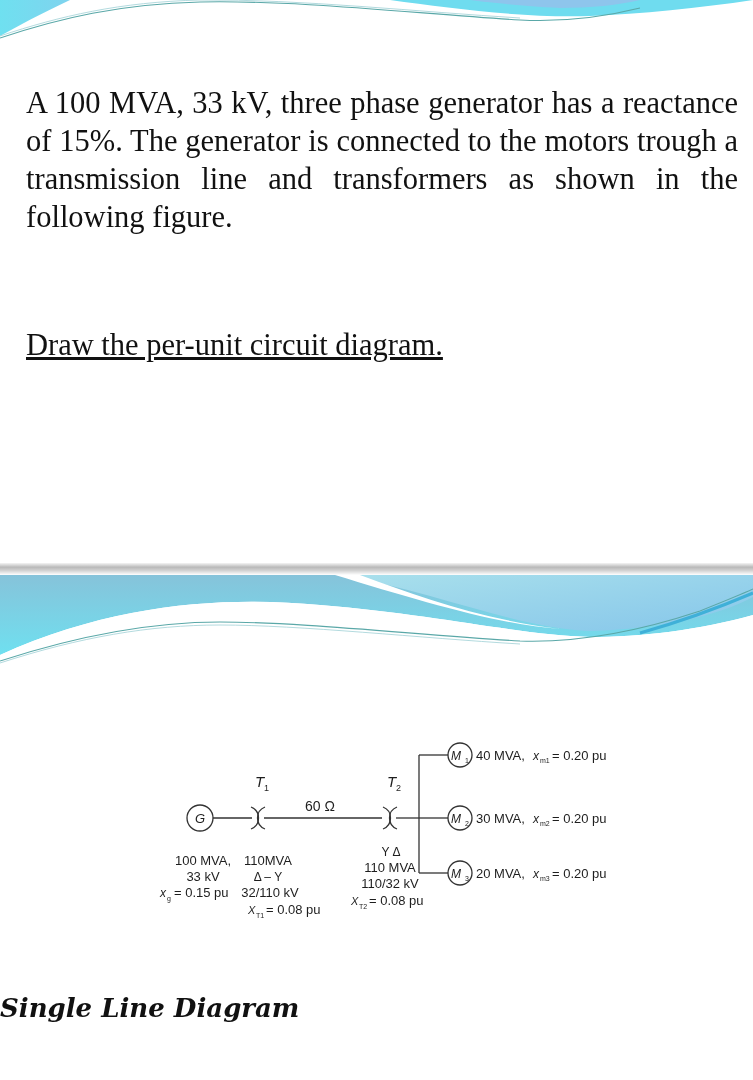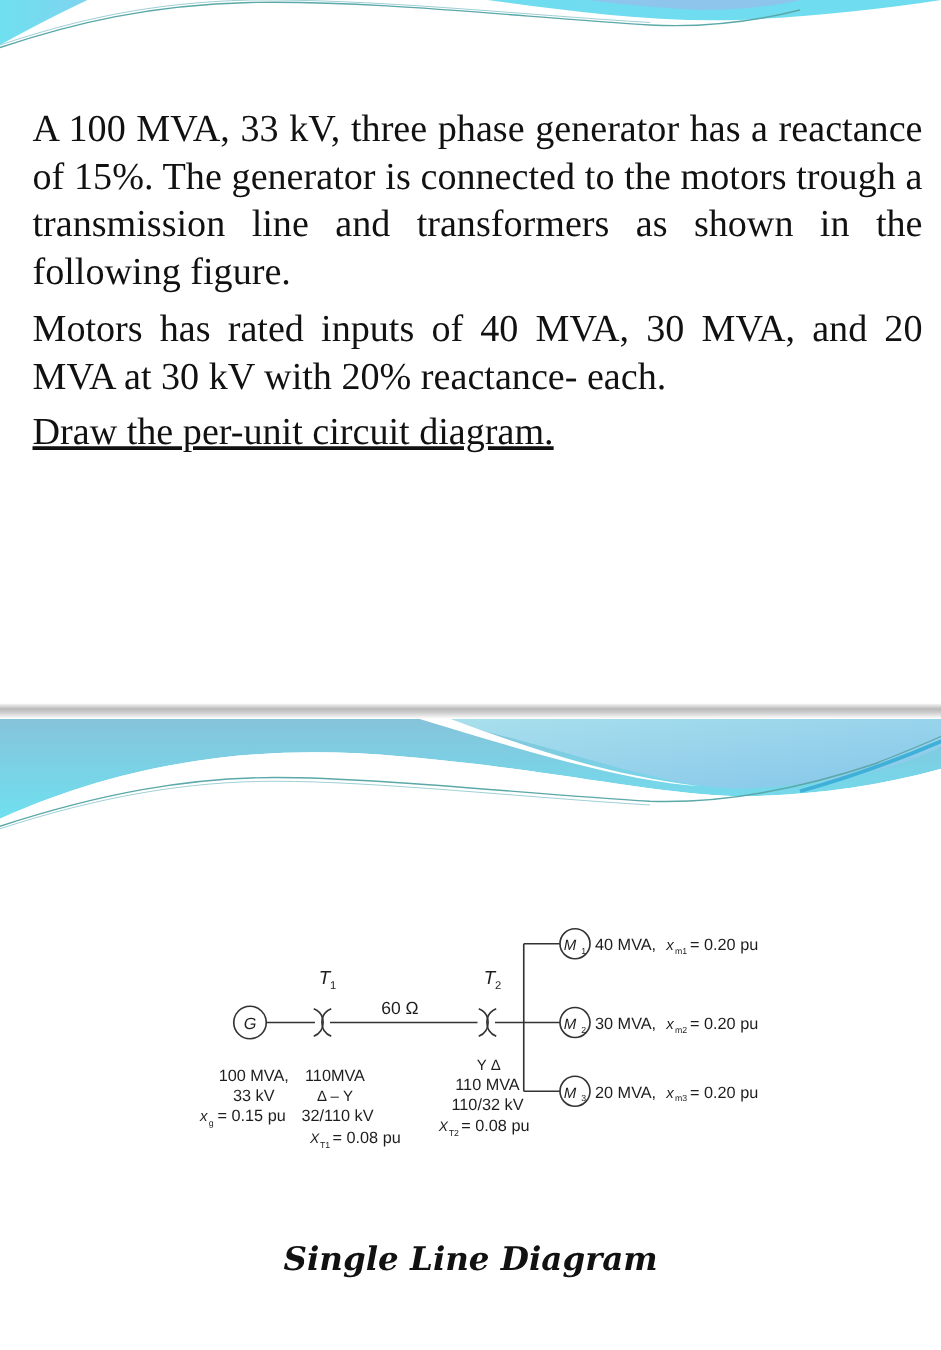--- a/index.html
+++ b/index.html
@@ -12,21 +12,21 @@
   #slide2 { top:575px; height:505px; }
   .wave { position:absolute; left:0; top:0; }
   .para { position:absolute; left:26px; width:712px; color:#111;
           font-family:"Liberation Serif", serif; font-size:30.5px; line-height:38px;
           text-align:justify; }
   #p1 { top:84px; }
   #p2 { top:244px; }
   #p3 { top:326px;text-decoration:underline; }
   .diagram { position:absolute; left:0; top:0; }
   .dtext { font-family:"Liberation Sans", sans-serif; fill:#1e1e1e; }
-  #caption { position:absolute; left:0; width:753px; top:418px; text-align:center;
+  #caption { position:absolute; left:0; width:753px; top:418px; 
              font-family:"DejaVu Serif", serif; font-style:italic; font-weight:bold;
              font-size:26px; color:#111; }
 </style>
 </head>
 <body>
 
 <div id="slide1" class="slide">
   <svg class="wave" width="753" height="60" viewBox="0 0 753 60">
     <defs>
       <linearGradient id="g1a" x1="0" y1="0" x2="1" y2="0">
@@ -36,23 +36,20 @@
     </defs>
     <path d="M0,0 L70,0 C40,14 18,26 0,36 Z" fill="url(#g1a)"></path>
     <path d="M390,0 L753,0 L753,0 C700,8 640,14 590,16 C520,18 450,8 390,0 Z" fill="#6fdcef"></path>
     <path d="M470,0 L640,0 C620,5 590,8 560,8 C520,6 495,3 470,0 Z" fill="#8ec5ec"></path>
     <path d="M0,38 C60,18 120,4 200,2 C300,0 420,14 520,20 C560,22 600,18 640,8" fill="none" stroke="#5aa8a8" stroke-width="1.1"></path>
     <path d="M0,36 C60,16 120,2 200,0 C300,-1 420,12 520,18" fill="none" stroke="#9fd0d6" stroke-width="0.8"></path>
   </svg>
 
   <div id="p1" class="para">
     <span>A 100 MVA, 33 kV, three phase generator has a reactance of 15%. The generator is connected to the motors trough a transmission line and transformers as shown in the following figure.</span>
-  </div>
-  <div id="p2" class="para">
-    <span>Motors has rated inputs of 40 MVA, 30 MVA, and 20 MVA at 30 kV with 20% reactance- each.</span>
   </div>
   <div id="p3" class="para" style="text-align:left">
     <span>Draw the per-unit circuit diagram.</span>
   </div>
 </div>
 
 <div id="divider"></div>
 
 <div id="slide2" class="slide">
   <svg class="wave" width="753" height="90" viewBox="0 0 753 90">

